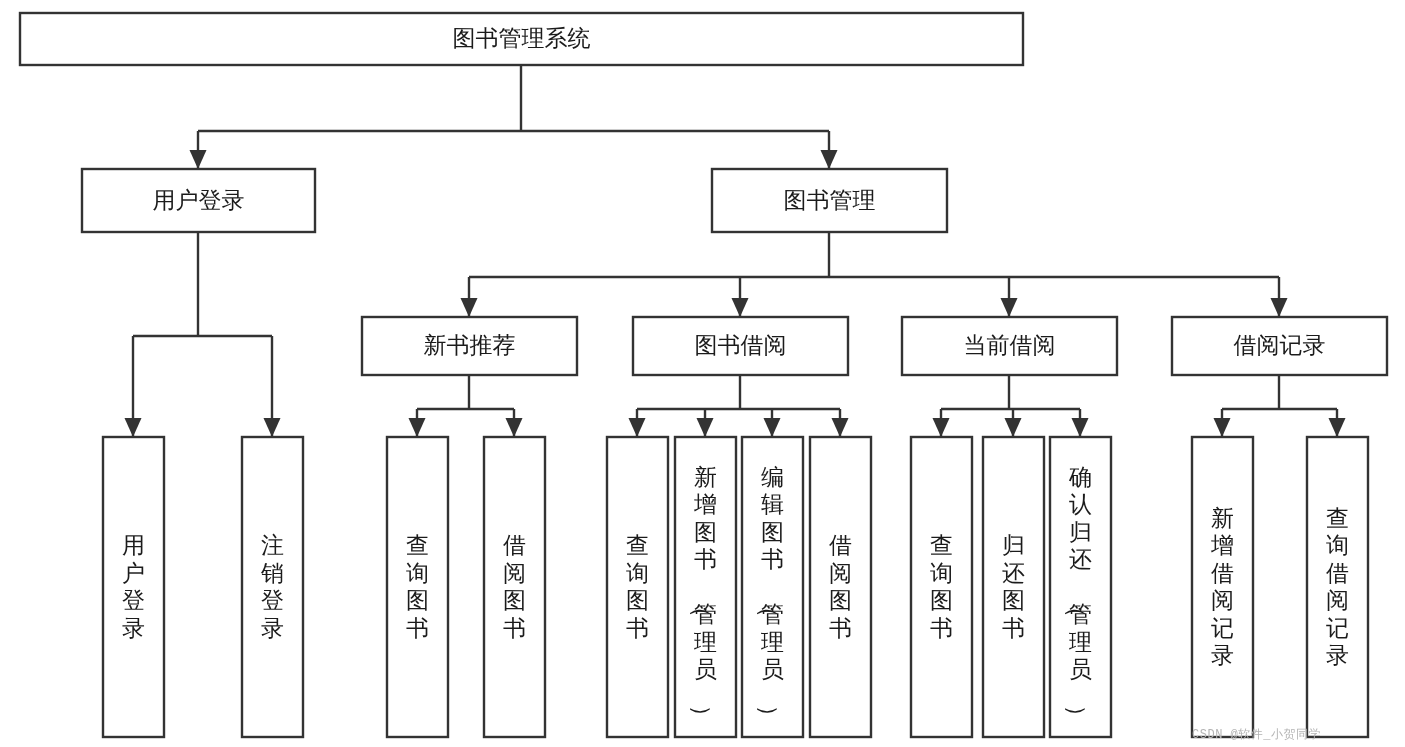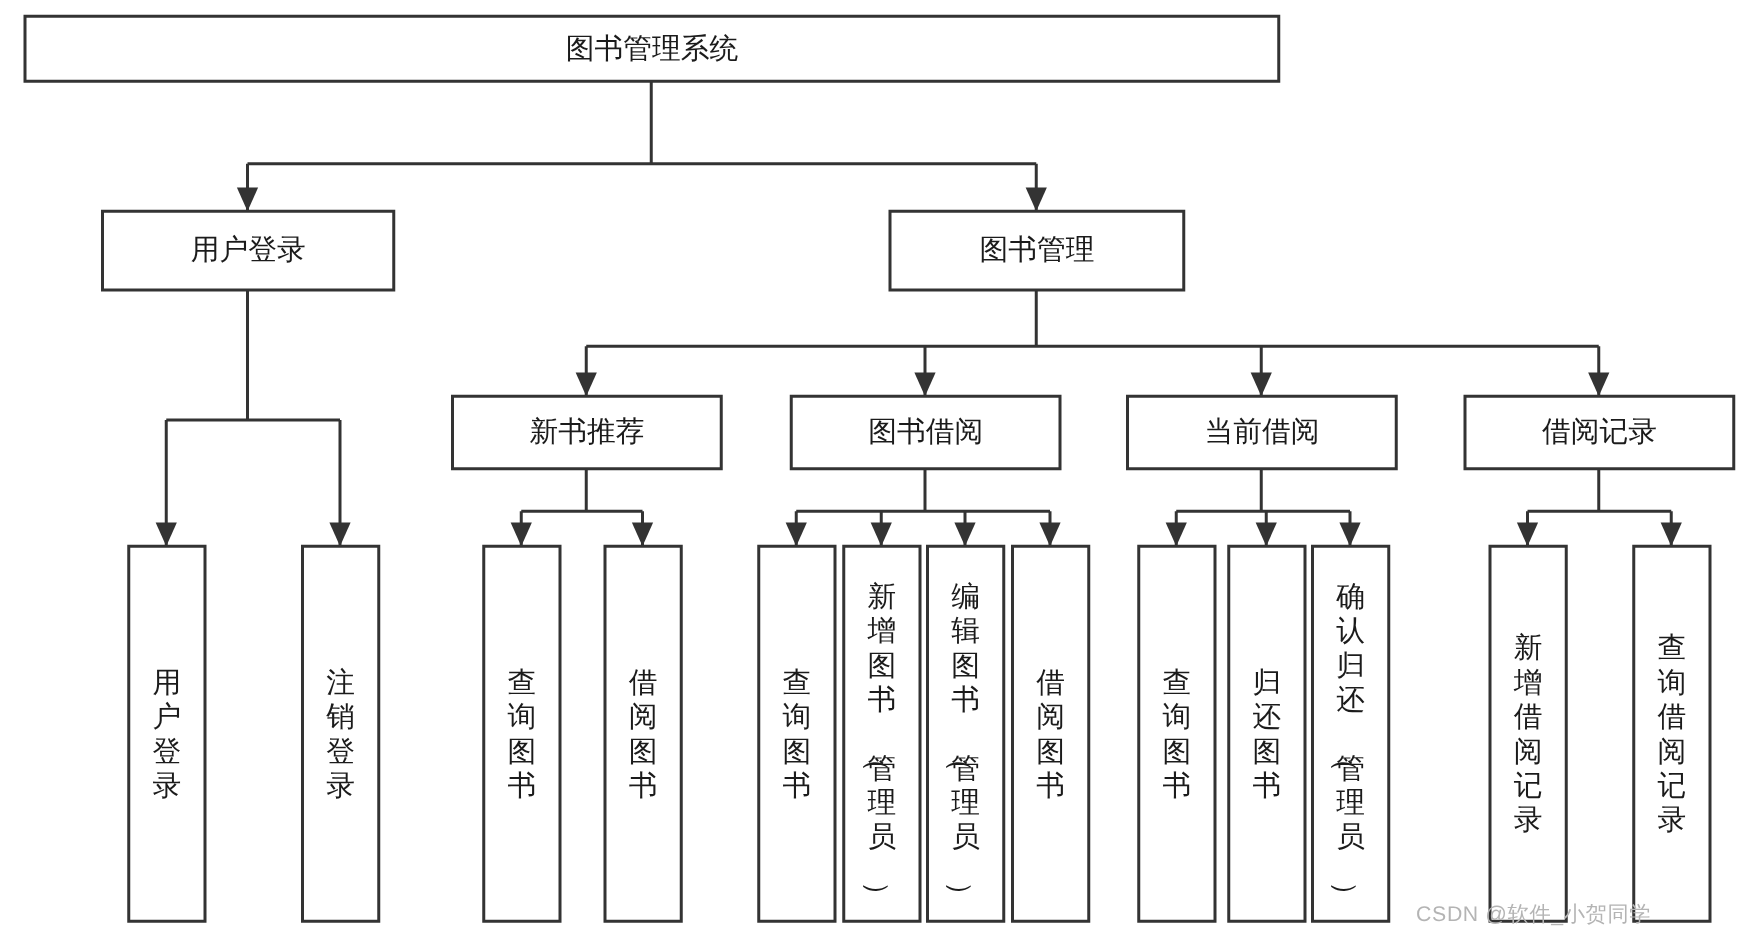--- a/index.html
+++ b/index.html
@@ -55,22 +55,22 @@
     font-family: "Liberation Sans", "DejaVu Sans", sans-serif;
     font-size: 23px;
     fill: #1b1b1b;
     text-anchor: middle;
     white-space: pre;
   }
   .watermark {
     position: absolute;
     right: 8px;
     bottom: 4px;
-    font-family: Liberation Sans, sans-serif;
-    font-size: 17px;
+    font-family: Liberation Mono, monospace;
+    font-size: 12px;
     color: #b4b4b4;
     letter-spacing: 0.5px;
     user-select: none;
     pointer-events: none;
     white-space: nowrap;
   }
 </style>
 </head>
 <body>
 

